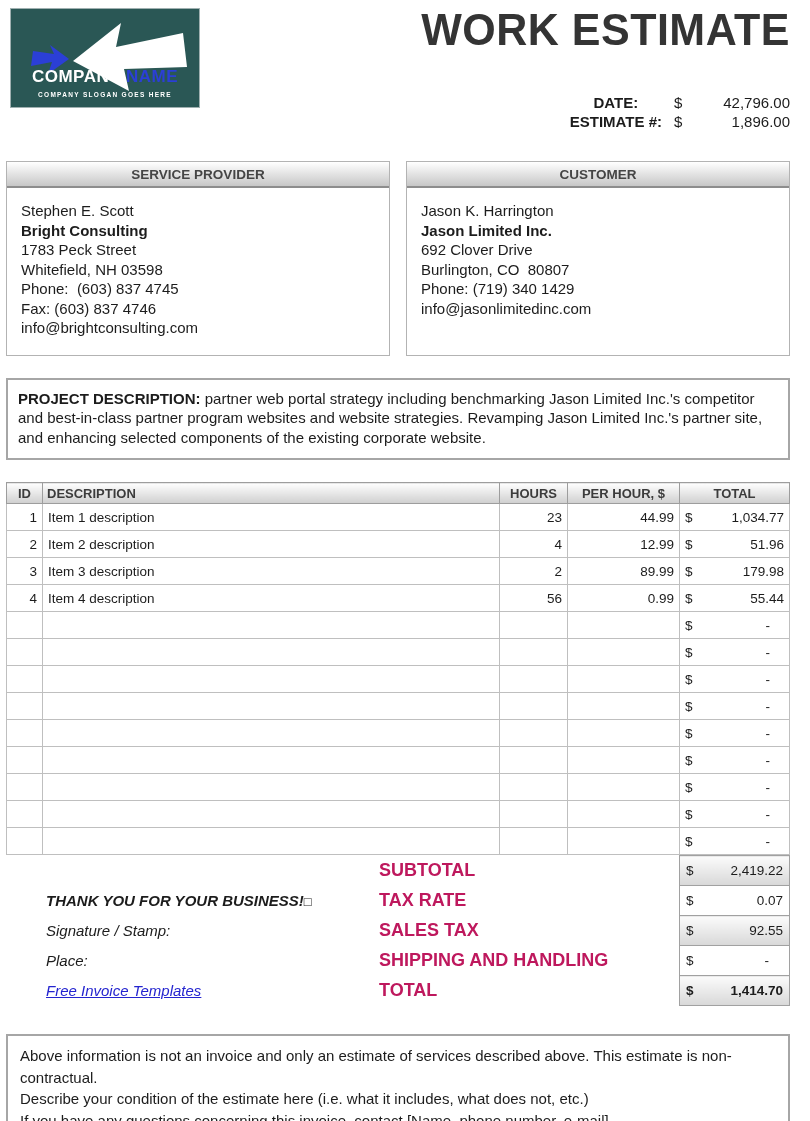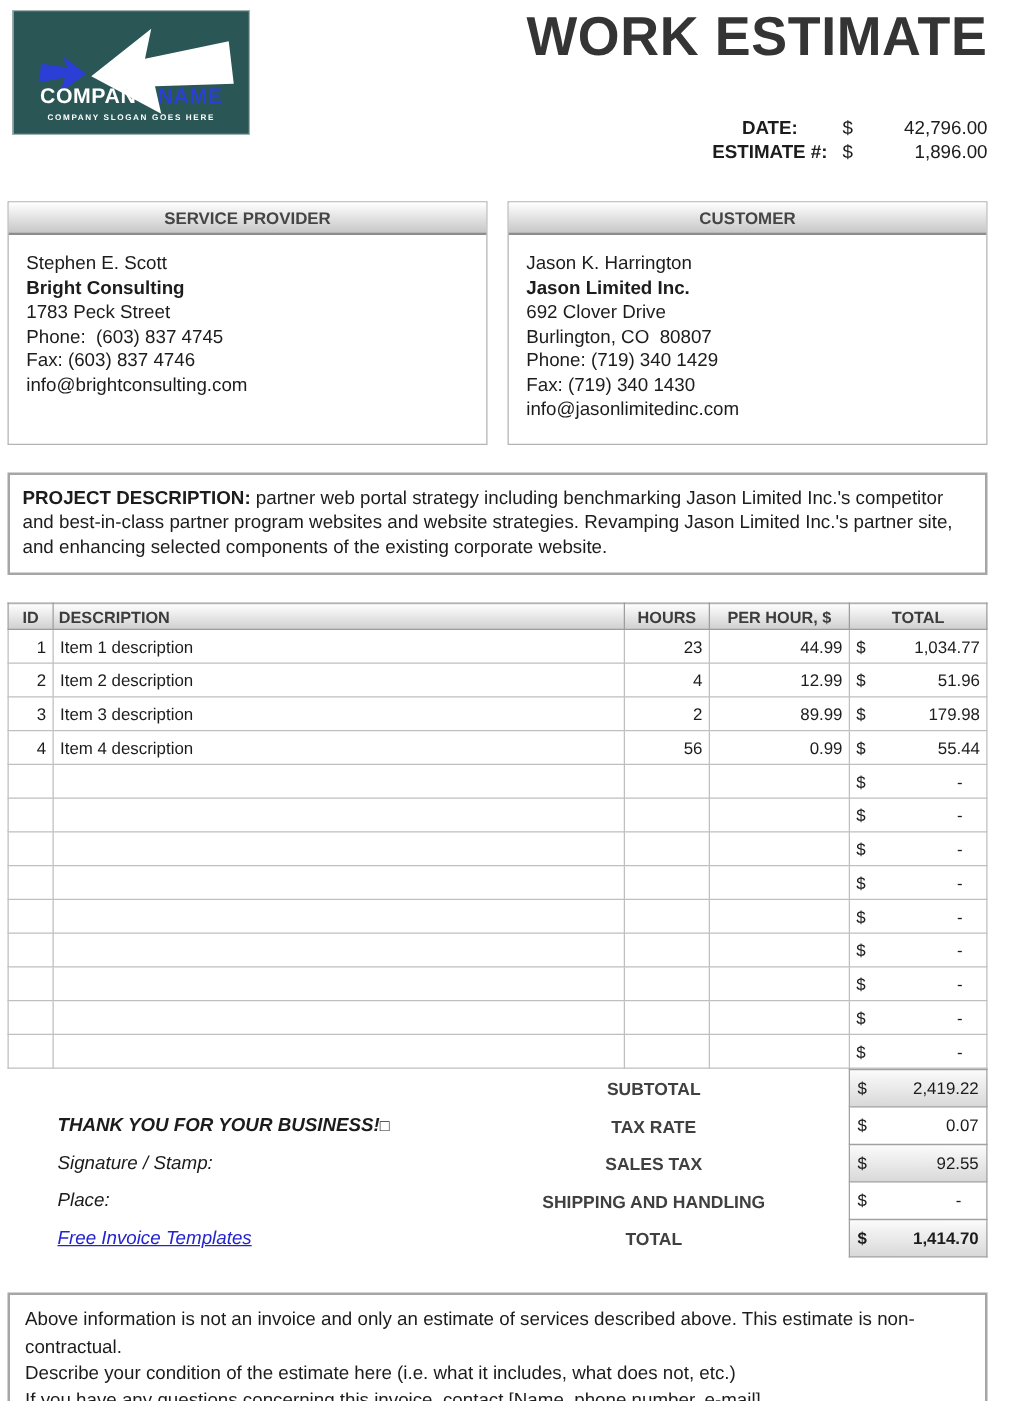--- a/index.html
+++ b/index.html
@@ -80,21 +80,21 @@
   td.c-desc  { text-align: left; }
   td.c-hours { text-align: right; }
   td.c-rate  { text-align: right; }
   td.c-total .cellflex { display: flex; justify-content: space-between; align-items: center; }
   td.c-total .amt.dash { padding-right: 14px; }
 
   
   table.bottom { border-collapse: collapse; width: 100%; }
   table.bottom td { height: 30px; vertical-align: middle; }
   td.t-left  { width: 372px; padding-left: 40px; font-size: 15px; font-style: italic; }
-  td.t-label { text-align: center; font-weight: bold; font-size: 14px; color: #404040; padding-right: 12px; }
+  td.t-label { text-align: left; font-weight: bold; font-size: 18px; color: #be185d; padding-right: 12px; }
   td.t-value { width: 110px; border: 1px solid #a1a1a1; font-size: 13.5px; padding: 0 6px; }
   td.t-value .cellflex { display: flex; justify-content: space-between; align-items: center; }
   td.t-value .amt.dash { padding-right: 14px; }
   tr.shaded td.t-value { background: linear-gradient(#fbfbfb, #d8d8d8); }
   tr.grand td.t-value, tr.grand td.t-label { font-weight: bold; }
   .thanks { font-weight: bold; white-space: nowrap; }
   .glyph-box { font-weight: normal; font-size: 13px; }
   .link { color: #2424cf; text-decoration: underline; cursor: pointer; }
 
   
@@ -135,34 +135,34 @@
     </div>
   </div>
 
   <div class="parties">
     <div class="party">
       <div class="party-h">SERVICE PROVIDER</div>
       <div class="party-b">
         <div>Stephen E. Scott</div>
         <div class="co">Bright Consulting</div>
         <div>1783 Peck Street</div>
+        <div>Whitefield, NH 03598</div>
         <div>Phone:  (603) 837 4745</div>
         <div>Fax: (603) 837 4746</div>
         <div>info@brightconsulting.com</div>
       </div>
     </div>
     <div class="party">
       <div class="party-h">CUSTOMER</div>
       <div class="party-b">
         <div>Jason K. Harrington</div>
         <div class="co">Jason Limited Inc.</div>
         <div>692 Clover Drive</div>
         <div>Burlington, CO  80807</div>
         <div>Phone: (719) 340 1429</div>
-        <div>Fax: (719) 340 1430</div>
         <div>info@jasonlimitedinc.com</div>
       </div>
     </div>
   </div>
 
   <div class="project"><span class="p-label">PROJECT DESCRIPTION:</span><span> partner web portal strategy including benchmarking Jason Limited Inc.'s competitor and best-in-class partner program websites and website strategies. Revamping Jason Limited Inc.'s partner site, and enhancing selected components of the existing corporate website.</span></div>
 
   <table class="items">
     <colgroup>
       <col style="width:36px">

